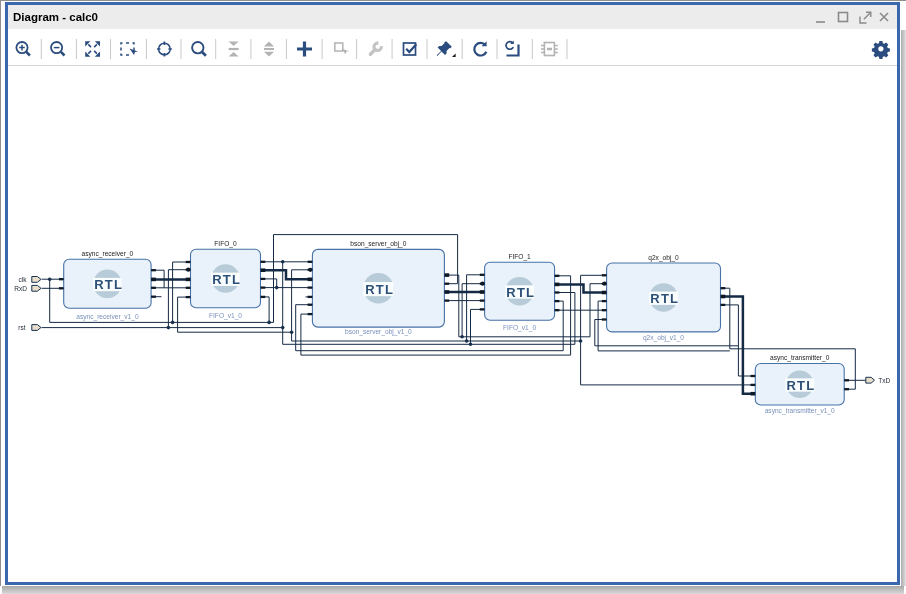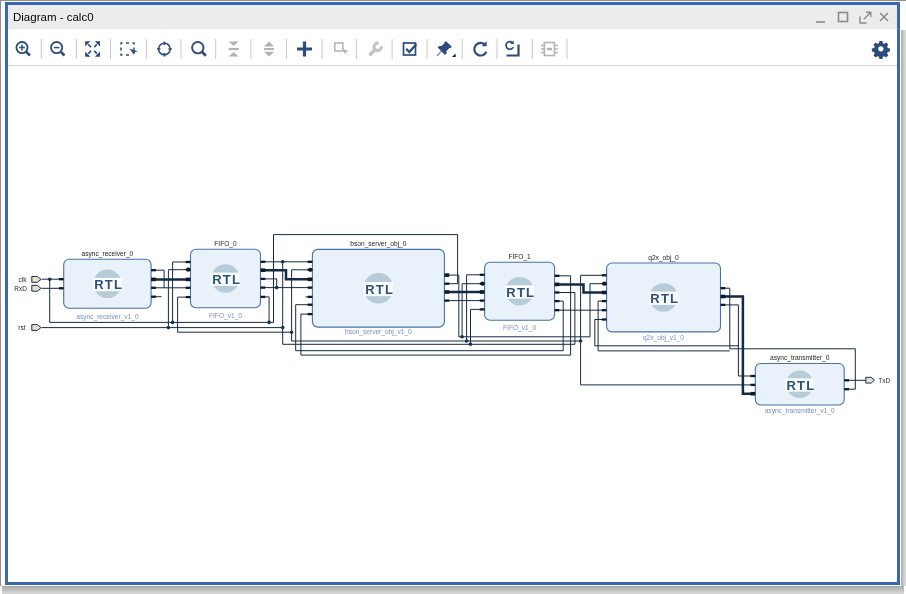--- a/index.html
+++ b/index.html
@@ -4,21 +4,21 @@
 <style>
   html,body{margin:0;padding:0;}
   body{width:906px;height:594px;position:relative;font-family:"Liberation Sans",sans-serif;background:#ffffff;overflow:hidden;}
   .abs{position:absolute;}
   #winframe{left:5px;top:2px;width:895px;height:583px;border:3px solid #3a67ae;background:#ffffff;box-sizing:border-box;}
   #outertop{left:0;top:0;width:906px;height:1px;background:#8f8f8f;}
   #outerleft{left:0;top:0;width:1px;height:586px;background:#8f8f8f;}
   #shadowbottom{left:2px;top:586px;width:902px;height:8px;background:linear-gradient(to bottom,#a8a8a8,#d9d9d9);}
   #shadowright{left:901px;top:30px;width:5px;height:556px;background:linear-gradient(to right,#ababab,#e2e2e2);}
   #titlebar{left:8px;top:5px;width:889px;height:24px;background:#ececec;}
-  #titletext{left:13px;top:11px;font-size:11.5px;font-weight:normal;color:#000000;}
+  #titletext{left:13px;top:11px;font-size:11.5px;font-weight:bold;color:#000000;}
   #toolbar{left:8px;top:29px;width:889px;height:37px;background:#ffffff;border-bottom:1px solid #d4d4d4;box-sizing:border-box;}
   #canvas{left:8px;top:66px;width:889px;height:515px;background:#ffffff;}
 </style>
 </head>
 <body>
 <div class="abs" id="outertop"></div>
 <div class="abs" id="outerleft"></div>
 <div class="abs" id="winframe"></div>
 <div class="abs" id="shadowbottom"></div>
 <div class="abs" id="shadowright"></div>

